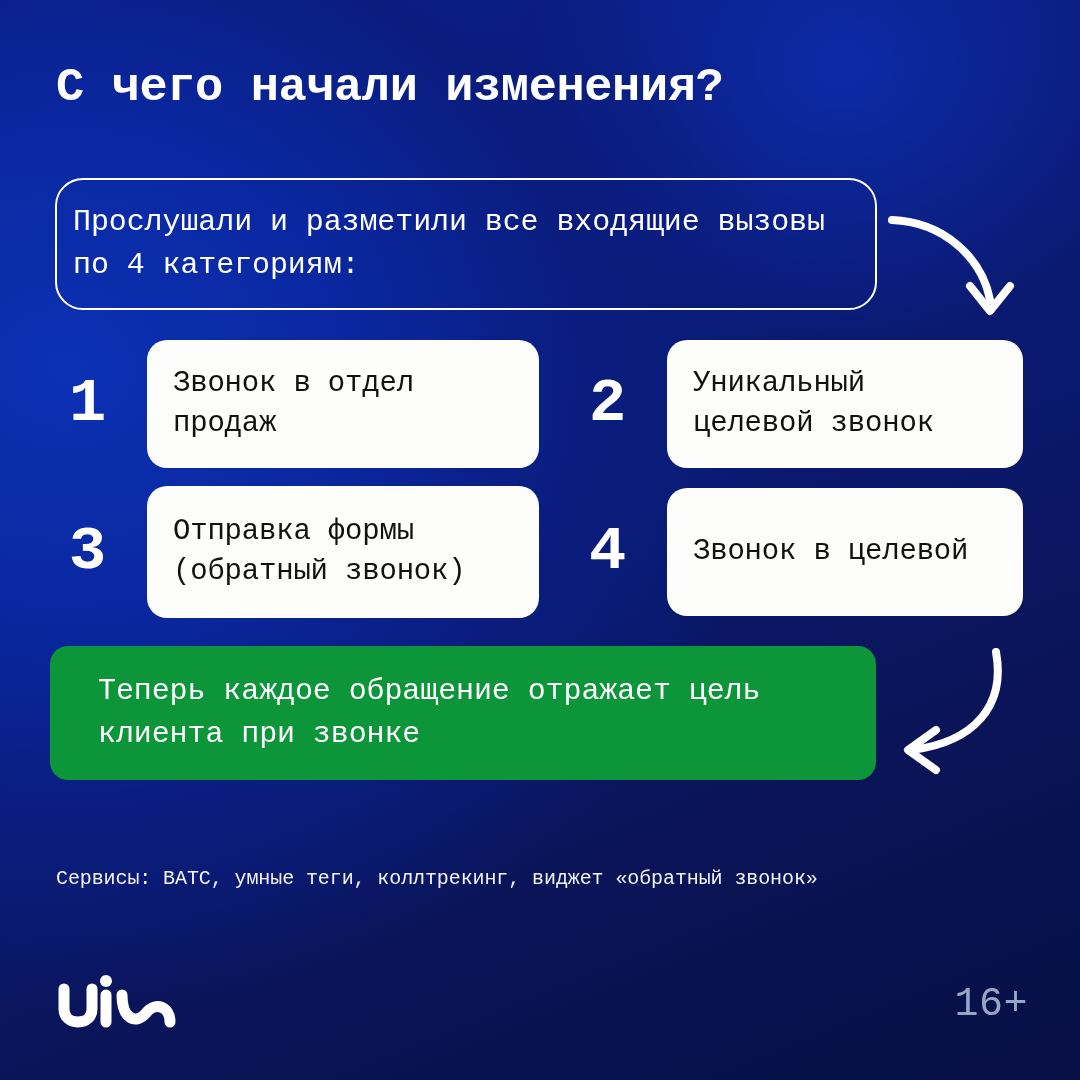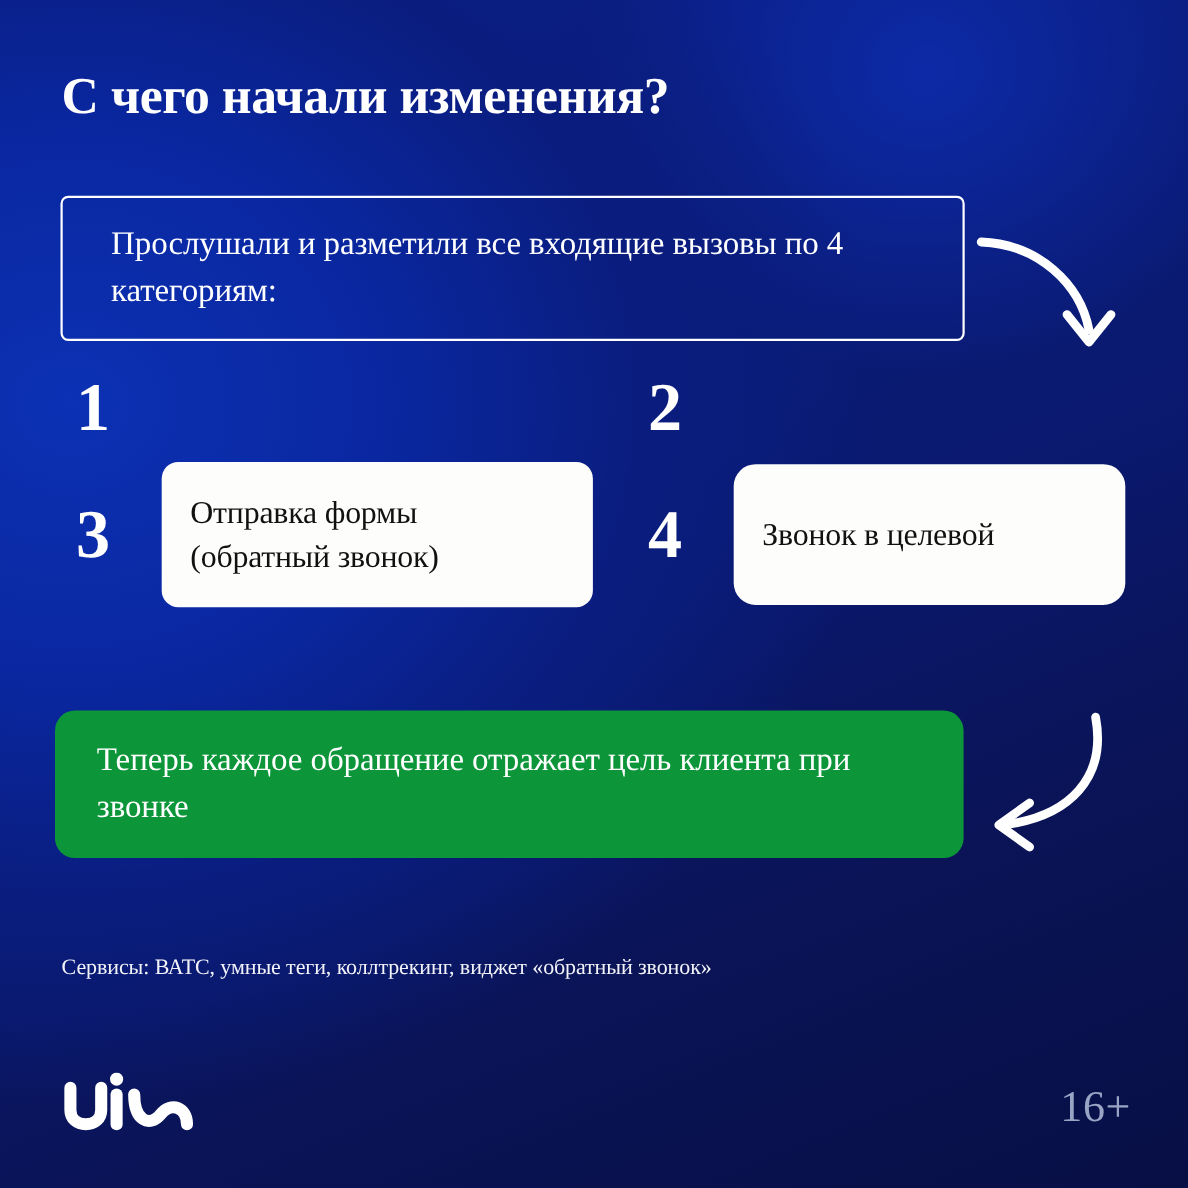--- a/index.html
+++ b/index.html
@@ -5,21 +5,21 @@
   html, body {
     margin: 0;
     padding: 0;
     background: #07123f;
   }
   .canvas {
     position: relative;
     width: 1080px;
     height: 1080px;
     overflow: hidden;
-    font-family: Liberation Serif, serif;
+    font-family: Liberation Mono, monospace;
     background-color: #0a1550;
     background-image:
       radial-gradient(ellipse 900px 780px at 6% 34%, #0c31b4 0%, #0a27a0 32%, #0a1d7e 58%, rgba(10,21,80,0) 82%),
       radial-gradient(ellipse 700px 620px at 78% 6%, #0d2aa6 0%, rgba(10,26,110,0.55) 45%, rgba(9,18,74,0) 75%),
       linear-gradient(158deg, #0b28a2 0%, #0a2098 18%, #0a1a75 46%, #0a1458 72%, #080f45 100%);
   }
 
   .title {
     position: absolute;
     left: 56px;
@@ -33,24 +33,24 @@
   }
 
   .intro-box {
     position: absolute;
     left: 55px;
     top: 178px;
     width: 822px;
     height: 132px;
     box-sizing: border-box;
     border: 2.5px solid #ffffff;
-    border-radius: 7px;
-    display: flex;
-    align-items: center;
-    padding: 0 44px;
+    border-radius: 28px;
+    display: flex;
+    align-items: center;
+    padding: 0 16px;
   }
   .intro-box .intro-text {
     color: #ffffff;
     font-size: 30px;
     font-weight: 400;
     line-height: 1.42;
     letter-spacing: -0.1px;
   }
 
   .cards {
@@ -93,33 +93,33 @@
     padding: 16px 26px;
     box-sizing: border-box;
   }
   .card-box .card-text {
     color: #111111;
     font-size: 29px;
     font-weight: 400;
     line-height: 1.38;
     letter-spacing: -0.2px;
   }
-  .card-row.row2 .card-cell.left .card-box { min-height: 132px; border-radius: 15px; }
+  .card-row.row2 .card-cell.left .card-box { min-height: 132px; }
 
   .banner {
     position: absolute;
     left: 50px;
     top: 646px;
     width: 826px;
     height: 134px;
     background: #0c9639;
     border-radius: 18px;
     display: flex;
     align-items: center;
-    padding: 0 38px;
+    padding: 0 48px;
     box-sizing: border-box;
   }
   .banner .banner-text {
     color: #ffffff;
     font-size: 30px;
     font-weight: 400;
     line-height: 1.42;
     letter-spacing: -0.1px;
   }
 
@@ -177,23 +177,31 @@
 
   <div class="intro-box">
     <div class="intro-text">Прослушали и разметили все входящие вызовы по 4 категориям:</div>
   </div>
 
   <div class="cards">
 
     <div class="card-row row1">
       <div class="card-cell left">
         <div class="card-num">1</div>
+        <div class="card-box">
+          <div class="card-text">Звонок
+в отдел продаж</div>
+        </div>
       </div>
       <div class="card-cell right">
         <div class="card-num">2</div>
+        <div class="card-box">
+          <div class="card-text">Уникальный
+целевой звонок</div>
+        </div>
       </div>
     </div>
 
     <div class="card-row row2">
       <div class="card-cell left">
         <div class="card-num">3</div>
         <div class="card-box">
           <div class="card-text">Отправка формы
 (обратный звонок)</div>
         </div>

